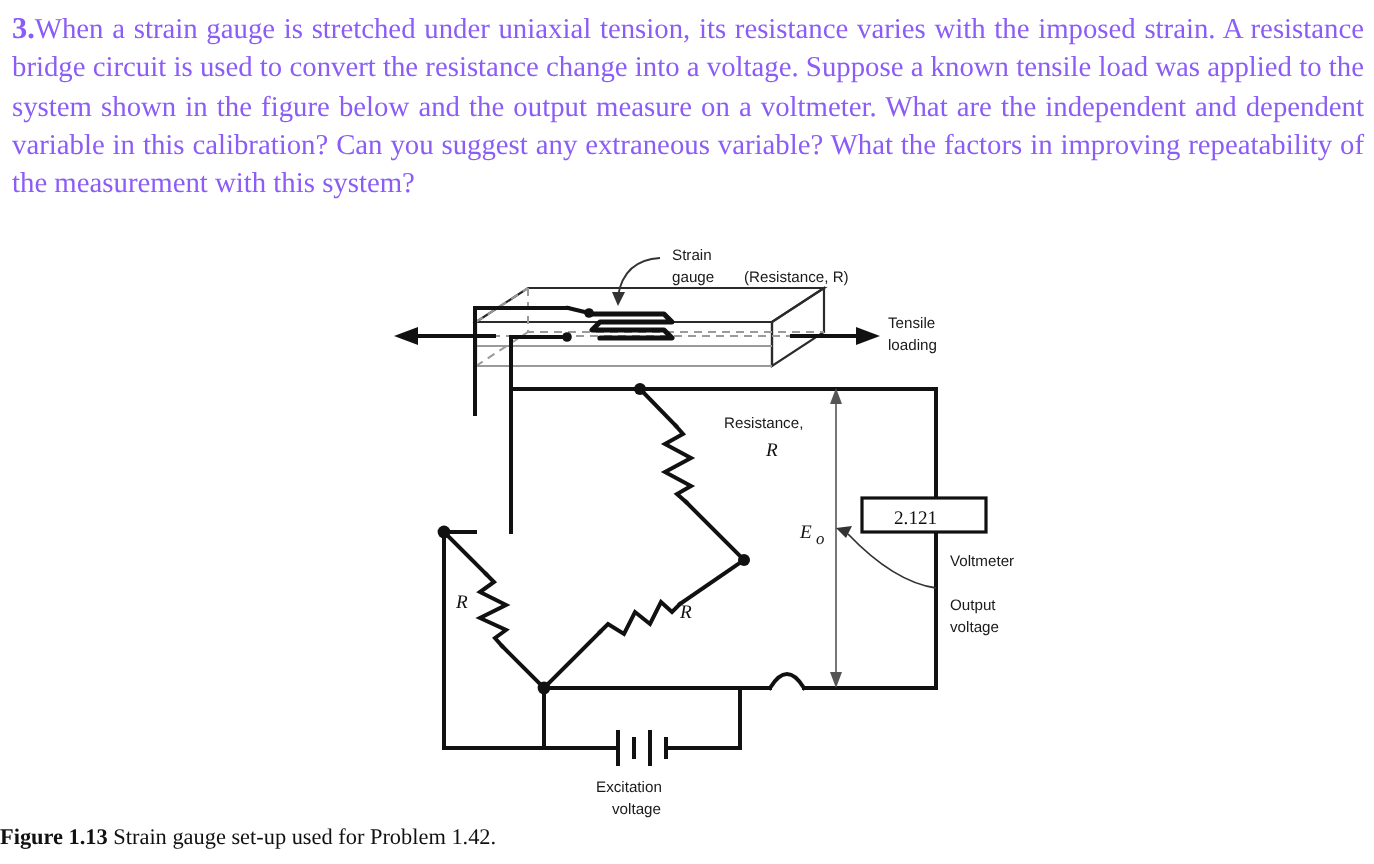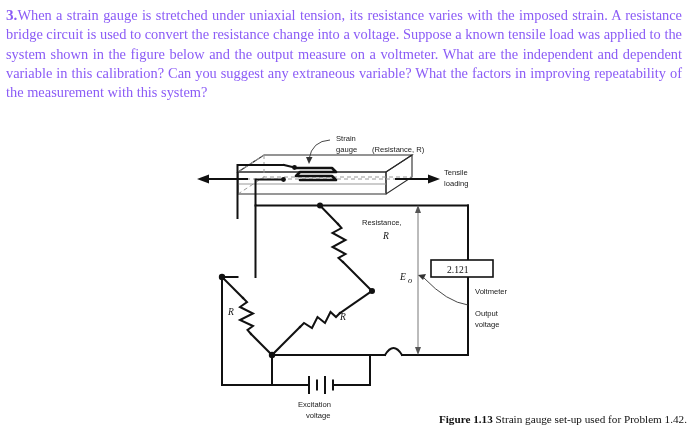--- a/index.html
+++ b/index.html
@@ -32,21 +32,21 @@
     font-size: 15.2px;
   }
   #problem-text {
     font-weight: normal;
   }
 
   
   #figure-wrap {
     position: absolute;
     left: 0px;
-    top: 132px;
+    top: 121px;
     width: 687px;
     height: 294px;
     text-decoration: underline;
   }
   #figure-svg {
     position: absolute;
     left: 0;
     top: 0;
     display: block;
   }
@@ -82,21 +82,21 @@
   .gauge-line { stroke: #111111; stroke-width: 2.6; fill: none; stroke-linecap: round; stroke-linejoin: round; }
   .node-dot   { fill: #111111; }
   .leader     { stroke: #333333; stroke-width: 0.9; fill: none; }
 
   
   #figure-caption {
     position: absolute;
     left: 0;
     top: 413px;
     width: 687px;
-    text-align: right;
+    text-align: left;
     font-size: 11.2px;
     color: #111111;
   }
   #caption-label { font-weight: bold; }
 </style>
 </head>
 <body>
 
 <div id="problem-block">
   <span id="problem-number">3.</span><span id="problem-text">When a strain gauge is stretched under uniaxial tension, its resistance varies with the imposed strain. A resistance bridge circuit is used to convert the resistance change into a voltage. Suppose a known tensile load was applied to the system shown in the figure below and the output measure on a voltmeter. What are the independent and dependent variable in this calibration? Can you suggest any extraneous variable? What the factors in improving repeatability of the measurement with this system?</span>

